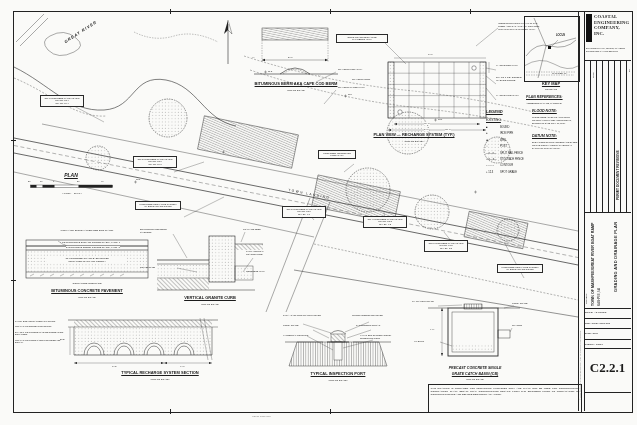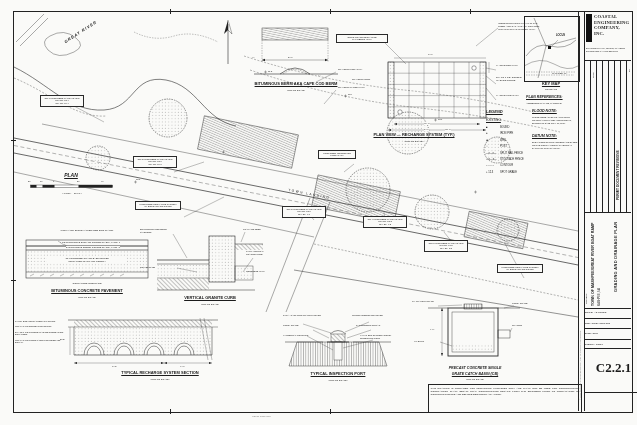--- a/index.html
+++ b/index.html
@@ -439,21 +439,21 @@
     <div style="display:flex;gap:1px;border-bottom:0.4px solid #222;height:9.5px;align-items:center;padding-left:1px;">
         <span class="f2 b">DATE:</span>
         <span class="f24">2021</span>
       </div>
     <div style="display:flex;gap:1px;height:9.5px;align-items:center;padding-left:1px;">
         <span class="f2 b">JOB NO.:</span>
         <span class="f24">C3021</span>
       </div>
   </div>
 
-  <div class="abs c" style="left:584px;top:348px;width:47px;height:44px;border-bottom:0.6px solid #222;padding-left:6px;">
+  <div class="abs c" style="left:584px;top:348px;width:47px;height:44px;border-bottom:0.6px solid #222;">
     <div class="serif b" style="font-size:13px;margin-top:12px;">C2.2.1</div>
   </div>
 
   <div class="vline" style="left:170px;top:9px;height:5px;"></div>
   <div class="vline" style="left:330px;top:9px;height:5px;"></div>
   <div class="vline" style="left:470px;top:9px;height:5px;"></div>
   <div class="vline" style="left:170px;top:409px;height:5px;"></div>
   <div class="vline" style="left:330px;top:409px;height:5px;"></div>
   <div class="hline" style="left:11px;top:140px;width:5px;"></div>
   <div class="hline" style="left:11px;top:280px;width:5px;"></div>

